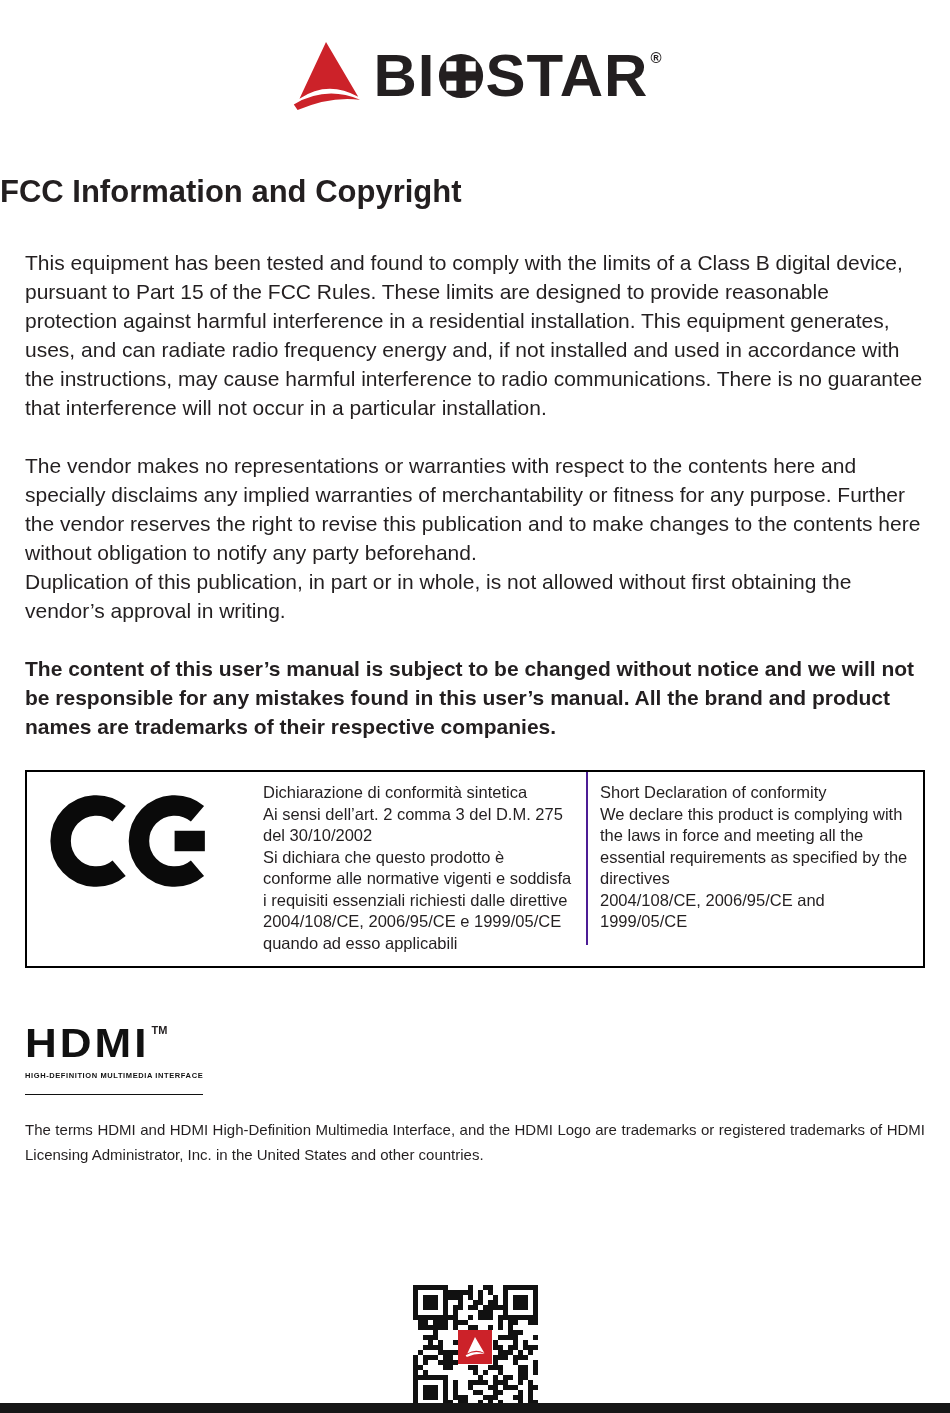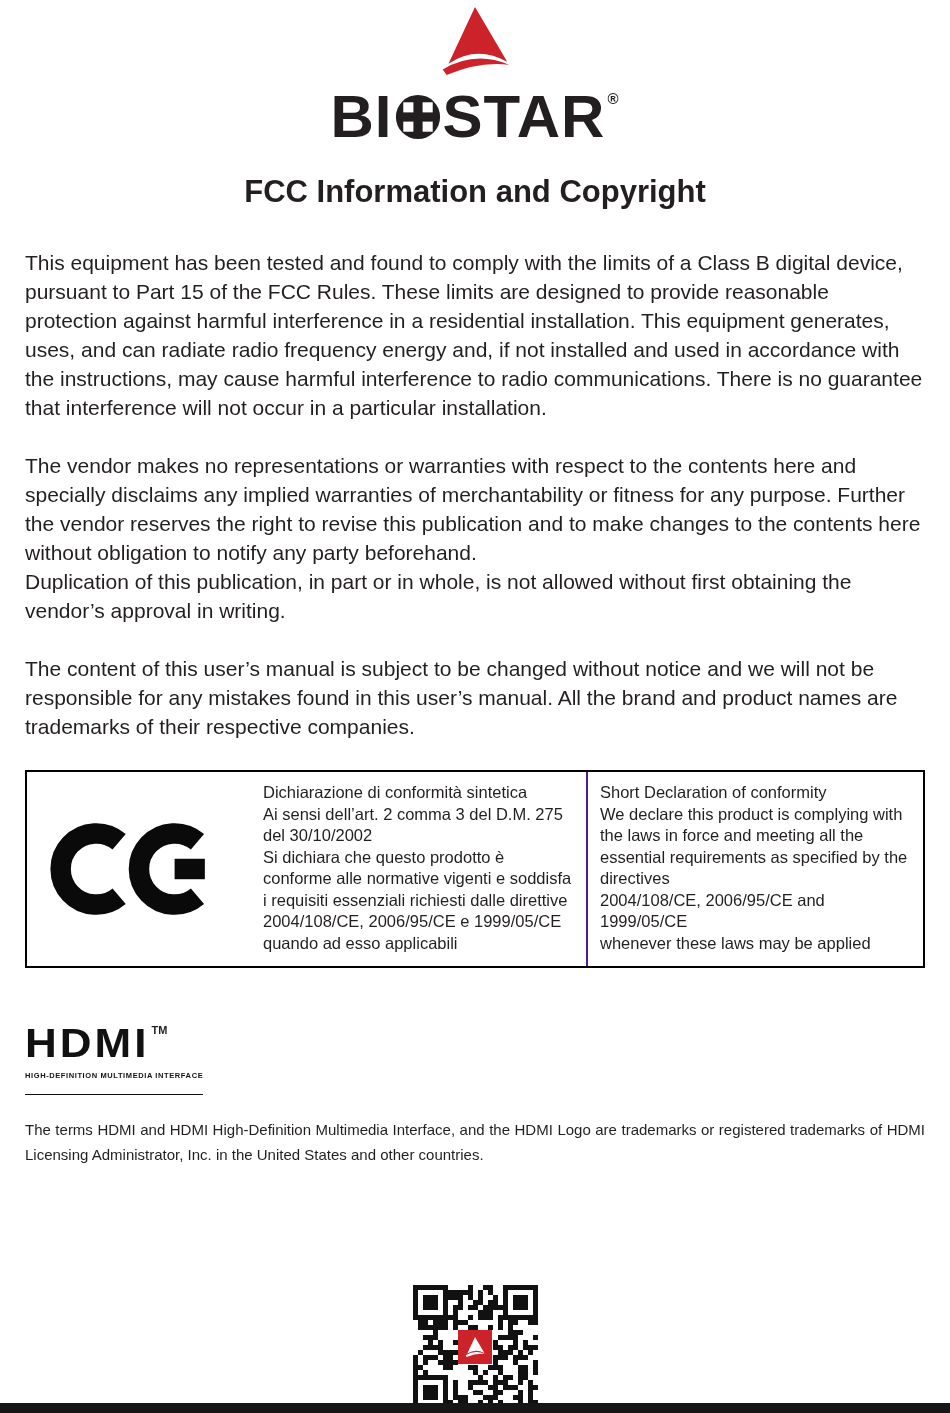--- a/index.html
+++ b/index.html
@@ -1,36 +1,36 @@
 <!DOCTYPE html>
 <html><head>
 <meta charset="utf-8">
 <style>
   html,body{margin:0;padding:0;background:#ffffff;}
   body{width:950px;font-family:"Liberation Sans",sans-serif;color:#231f20;}
   .page{position:relative;width:950px;height:1413px;overflow:hidden;background:#fff;}
 
   
-  .brand-row{display:flex;justify-content:center;align-items:center;gap:10px;padding-top:30px;height:92px;flex-direction:column;}
+  .brand-row{display:flex;justify-content:center;align-items:center;gap:10px;padding-top:30px;height:92px;}
   .brand-mark{width:76px;height:72px;flex:0 0 auto;}
   .brand-text{display:flex;align-items:center;font-weight:900;font-size:60px;letter-spacing:1px;color:#231f20;line-height:1;}
   .o-plus{width:46px;height:46px;margin:0 2px;display:inline-block;}
   .reg-mark{font-size:15px;font-weight:700;align-self:flex-start;margin-top:4px;margin-left:2px;}
 
   
-  .doc-title{margin-top:52px;text-align:center;font-size:31px;font-weight:700;}
+  .doc-title{margin-top:52px;font-size:31px;font-weight:700;}
 
   
   .content{padding:0 25px;}
   .body-text{margin-top:38px;font-size:21px;line-height:29px;}
   .para{margin-bottom:29px;}
-  .para:last-child{margin-bottom:4px;}
-
-  
-  .ce-table{margin:29px 25px 0 25px;border:2px solid #000;display:flex;align-items:center;}
+  .para:last-child{margin-bottom:4px;font-weight:bold;}
+
+  
+  .ce-table{margin:29px 25px 0 25px;border:2px solid #000;display:flex;align-items:flex-start;}
   .ce-cell-logo{width:208px;flex:0 0 auto;display:flex;align-items:center;justify-content:center;padding:14px 8px;}
   .ce-svg{width:178px;height:110px;}
   .ce-cell-text{flex:1;padding:10px 12px 12px 12px;font-size:16.5px;line-height:21.5px;font-family:"Liberation Sans",sans-serif;}
   .ce-cell-text.divided{border-left:2px solid #4c1d95;}
   .ce-cell-text div{margin:0;}
 
   
   .hdmi-block{margin-top:58px;}
   .hdmi-logo-row{display:flex;align-items:flex-start;}
   .hdmi-word{font-weight:900;font-size:44px;line-height:0.86;letter-spacing:3px;transform:scaleY(0.92);transform-origin:left top;color:#111;}
@@ -95,21 +95,20 @@
     <div class="ce-cell-text">
       <div>Dichiarazione di conformità sintetica</div>
       <div>Ai sensi dell’art. 2 comma 3 del D.M. 275 del 30/10/2002</div>
       <div>Si dichiara che questo prodotto è conforme alle normative vigenti e soddisfa i requisiti essenziali richiesti dalle direttive</div>
       <div>2004/108/CE, 2006/95/CE e 1999/05/CE quando ad esso applicabili</div>
     </div>
     <div class="ce-cell-text divided">
       <div>Short Declaration of conformity</div>
       <div>We declare this product is complying with the laws in force and meeting all the essential requirements as specified by the directives</div>
       <div>2004/108/CE, 2006/95/CE and 1999/05/CE</div>
-      <div>whenever these laws may be applied</div>
     </div>
   </div>
 
   <div class="content">
     <div class="hdmi-block">
       <div class="hdmi-logo-row">
         <span class="hdmi-word">HDMI</span>
         <span class="hdmi-tm">TM</span>
       </div>
       <div class="hdmi-tagline">HIGH-DEFINITION MULTIMEDIA INTERFACE</div>

